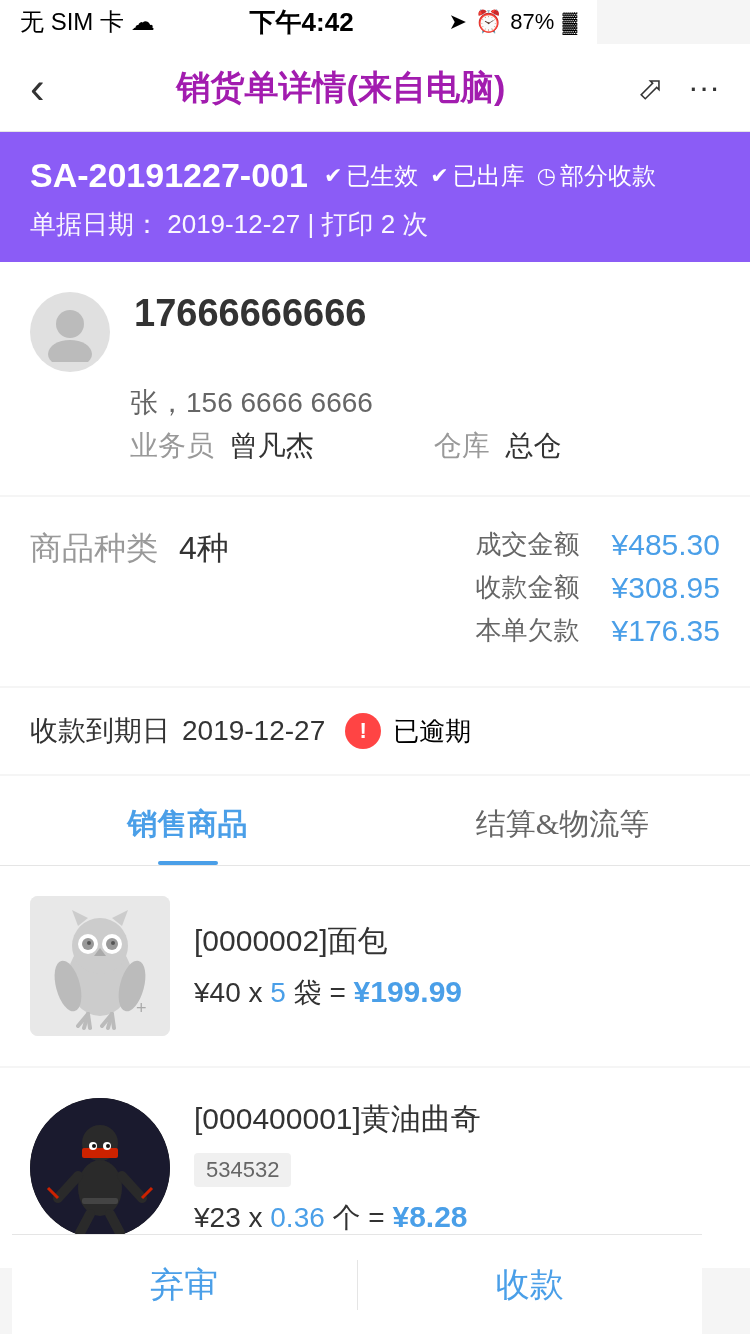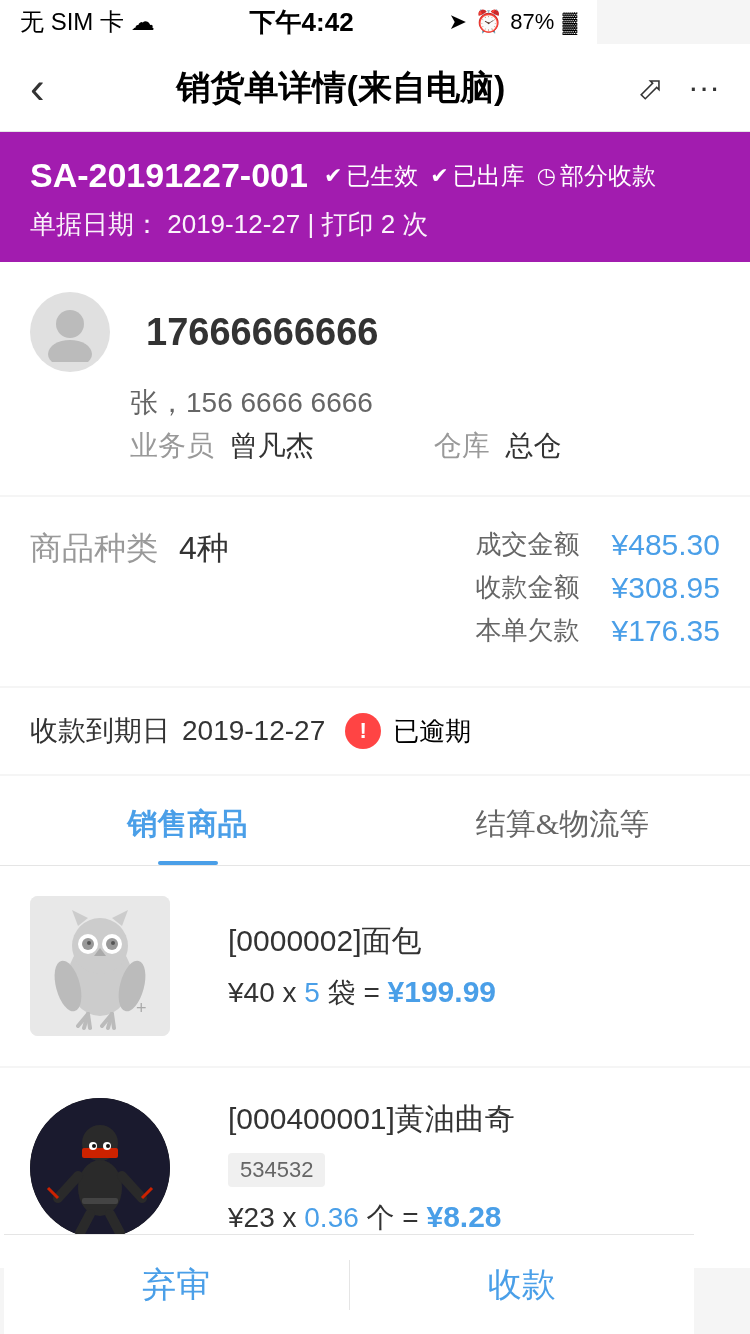--- a/index.html
+++ b/index.html
@@ -36,31 +36,31 @@
       background: #fff;
       display: flex;
       align-items: center;
       justify-content: space-between;
       padding: 0 30px;
       border-bottom: 1px solid #e5e5e5;
     }
     .nav-title {
       font-size: 34px;
       font-weight: 600;
-      color: #000000;
+      color: #a21caf;
     }
     .nav-icon {
       font-size: 36px;
       color: #333;
     }
     .nav-right { display: flex; align-items: center; gap: 24px; }
 
     
     .order-header {
-      background: #a21caf;
+      background: #8b5cf6;
       padding: 24px 30px 20px;
       color: #fff;
     }
     .order-header-top {
       display: flex;
       align-items: center;
       gap: 16px;
       margin-bottom: 12px;
     }
     .order-id {
@@ -88,22 +88,22 @@
     }
 
     
     .customer-section {
       background: #fff;
       padding: 30px;
       margin-bottom: 2px;
     }
     .customer-top {
       display: flex;
-      align-items: center;
-      gap: 36px;
+      align-items: flex-start;
+      gap: 24px;
       margin-bottom: 12px;
     }
     .avatar {
       width: 80px;
       height: 80px;
       border-radius: 50%;
       background: #e0e0e0;
       display: flex;
       align-items: center;
       justify-content: center;
@@ -228,21 +228,21 @@
       width: 140px;
       height: 140px;
       background: #f0f0f0;
       border-radius: 8px;
       overflow: hidden;
       flex-shrink: 0;
       display: flex;
       align-items: center;
       justify-content: center;
     }
-    .product-info { flex: 1; margin-left: 34px; }
+    .product-info { flex: 1; }
     .product-name {
       font-size: 30px;
       color: #333;
       margin-bottom: 12px;
     }
     .product-tag {
       display: inline-block;
       background: #f0f0f0;
       color: #666;
       font-size: 22px;
@@ -254,21 +254,21 @@
       font-size: 28px;
       color: #333;
     }
     .price-highlight { color: #4a9fe8; }
     .price-total { color: #4a9fe8; font-weight: 600; font-size: 30px; }
 
     
     .bottom-bar {
       position: fixed;
       bottom: 0;
-      left: 4px;
+      left: 12px;
       width: 690px;
       height: 100px;
       background: #fff;
       border-top: 1px solid #e5e5e5;
       display: flex;
       align-items: center;
     }
     .bottom-btn {
       flex: 1;
       text-align: center;

